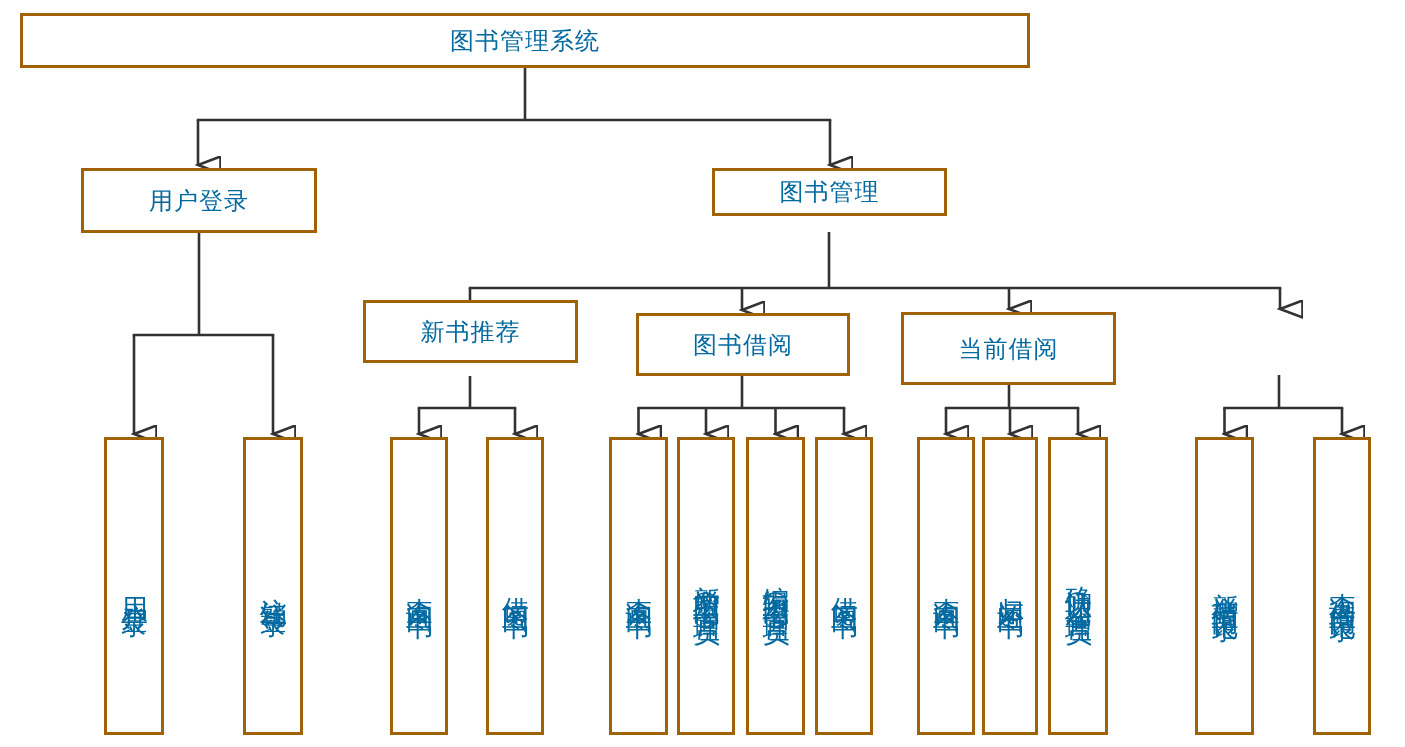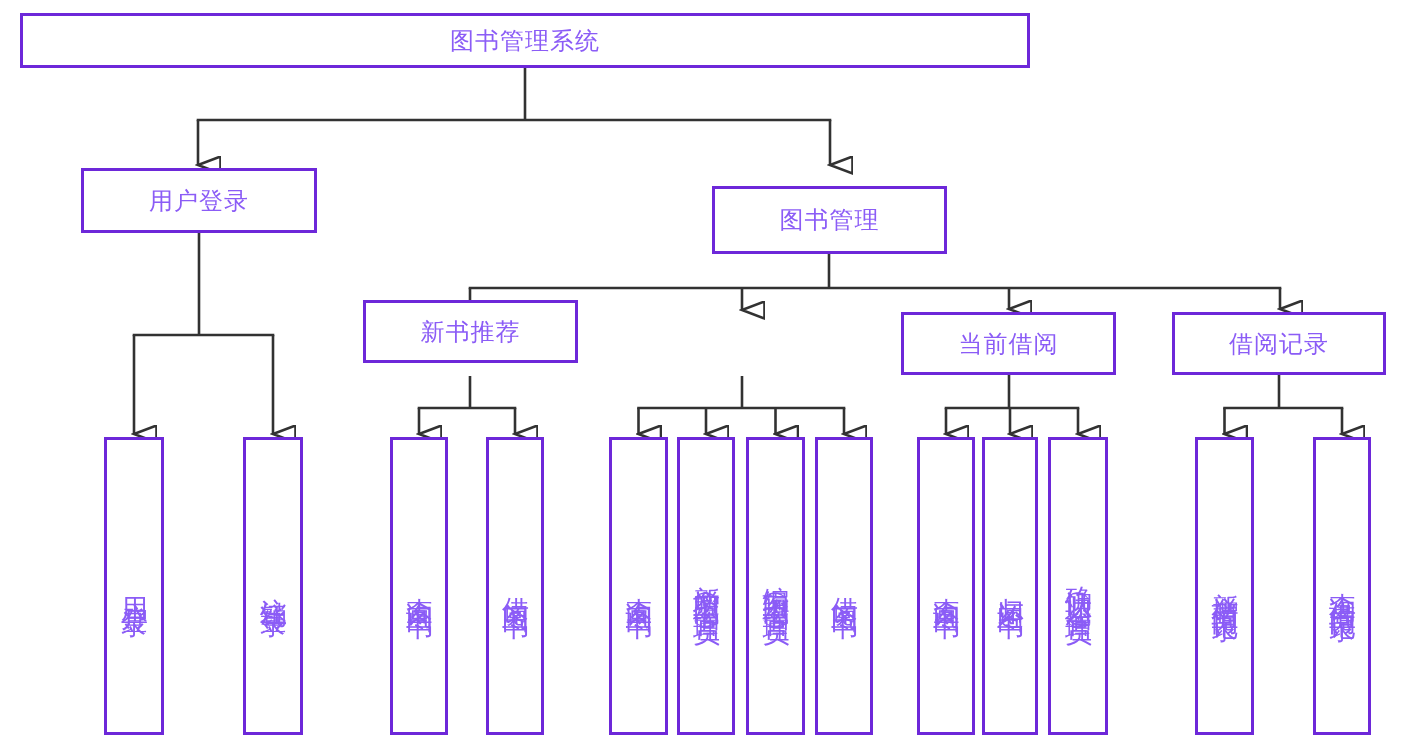--- a/index.html
+++ b/index.html
@@ -8,24 +8,24 @@
     width:1405px;height:747px;
     background:#ffffff;
     font-family:"Liberation Sans","DejaVu Sans",sans-serif;
     overflow:hidden;
   }
   .wires{position:absolute;left:0;top:0;}
   .wires path{stroke:#323232;stroke-width:2.6;fill:none;}
   .node{
     position:absolute;
     box-sizing:border-box;
-    border:3px solid #6d28d9;
+    border:3px solid #a16207;
     background:#ffffff;
     display:flex;align-items:center;justify-content:center;
-    color:#8b5cf6;
+    color:#0369a1;
   }
   .hnode span{
     font-size:24px;
     letter-spacing:1px;
     white-space:nowrap;
   }
   .vnode span{
     writing-mode:vertical-rl;
     text-orientation:mixed;
     font-size:27px;
@@ -101,32 +101,32 @@
     </g>
   </svg>
 
   <div class="node hnode" style="left:20px;top:13px;width:1010px;height:55px">
     <span>图书管理系统</span>
   </div>
 
   <div class="node hnode" style="left:81px;top:168px;width:236px;height:65px">
     <span>用户登录</span>
   </div>
-  <div class="node hnode" style="left:712px;top:186px;width:235px;height:68px">
+  <div class="node hnode" style="left:712px;top:168px;width:235px;height:48px">
     <span>图书管理</span>
   </div>
 
   <div class="node hnode" style="left:363px;top:300px;width:215px;height:63px">
     <span>新书推荐</span>
   </div>
-  <div class="node hnode" style="left:901px;top:312px;width:215px;height:63px">
+  <div class="node hnode" style="left:636px;top:313px;width:214px;height:63px">
+    <span>图书借阅</span>
+  </div>
+  <div class="node hnode" style="left:901px;top:312px;width:215px;height:73px">
     <span>当前借阅</span>
-  </div>
-  <div class="node hnode" style="left:1172px;top:312px;width:214px;height:63px">
-    <span>借阅记录</span>
   </div>
 
   <div class="node vnode" style="left:104px;top:437px;width:60px;height:298px">
     <span>用户登录</span>
   </div>
   <div class="node vnode" style="left:243px;top:437px;width:60px;height:298px">
     <span>注销登录</span>
   </div>
 
   <div class="node vnode" style="left:390px;top:437px;width:58px;height:298px">

